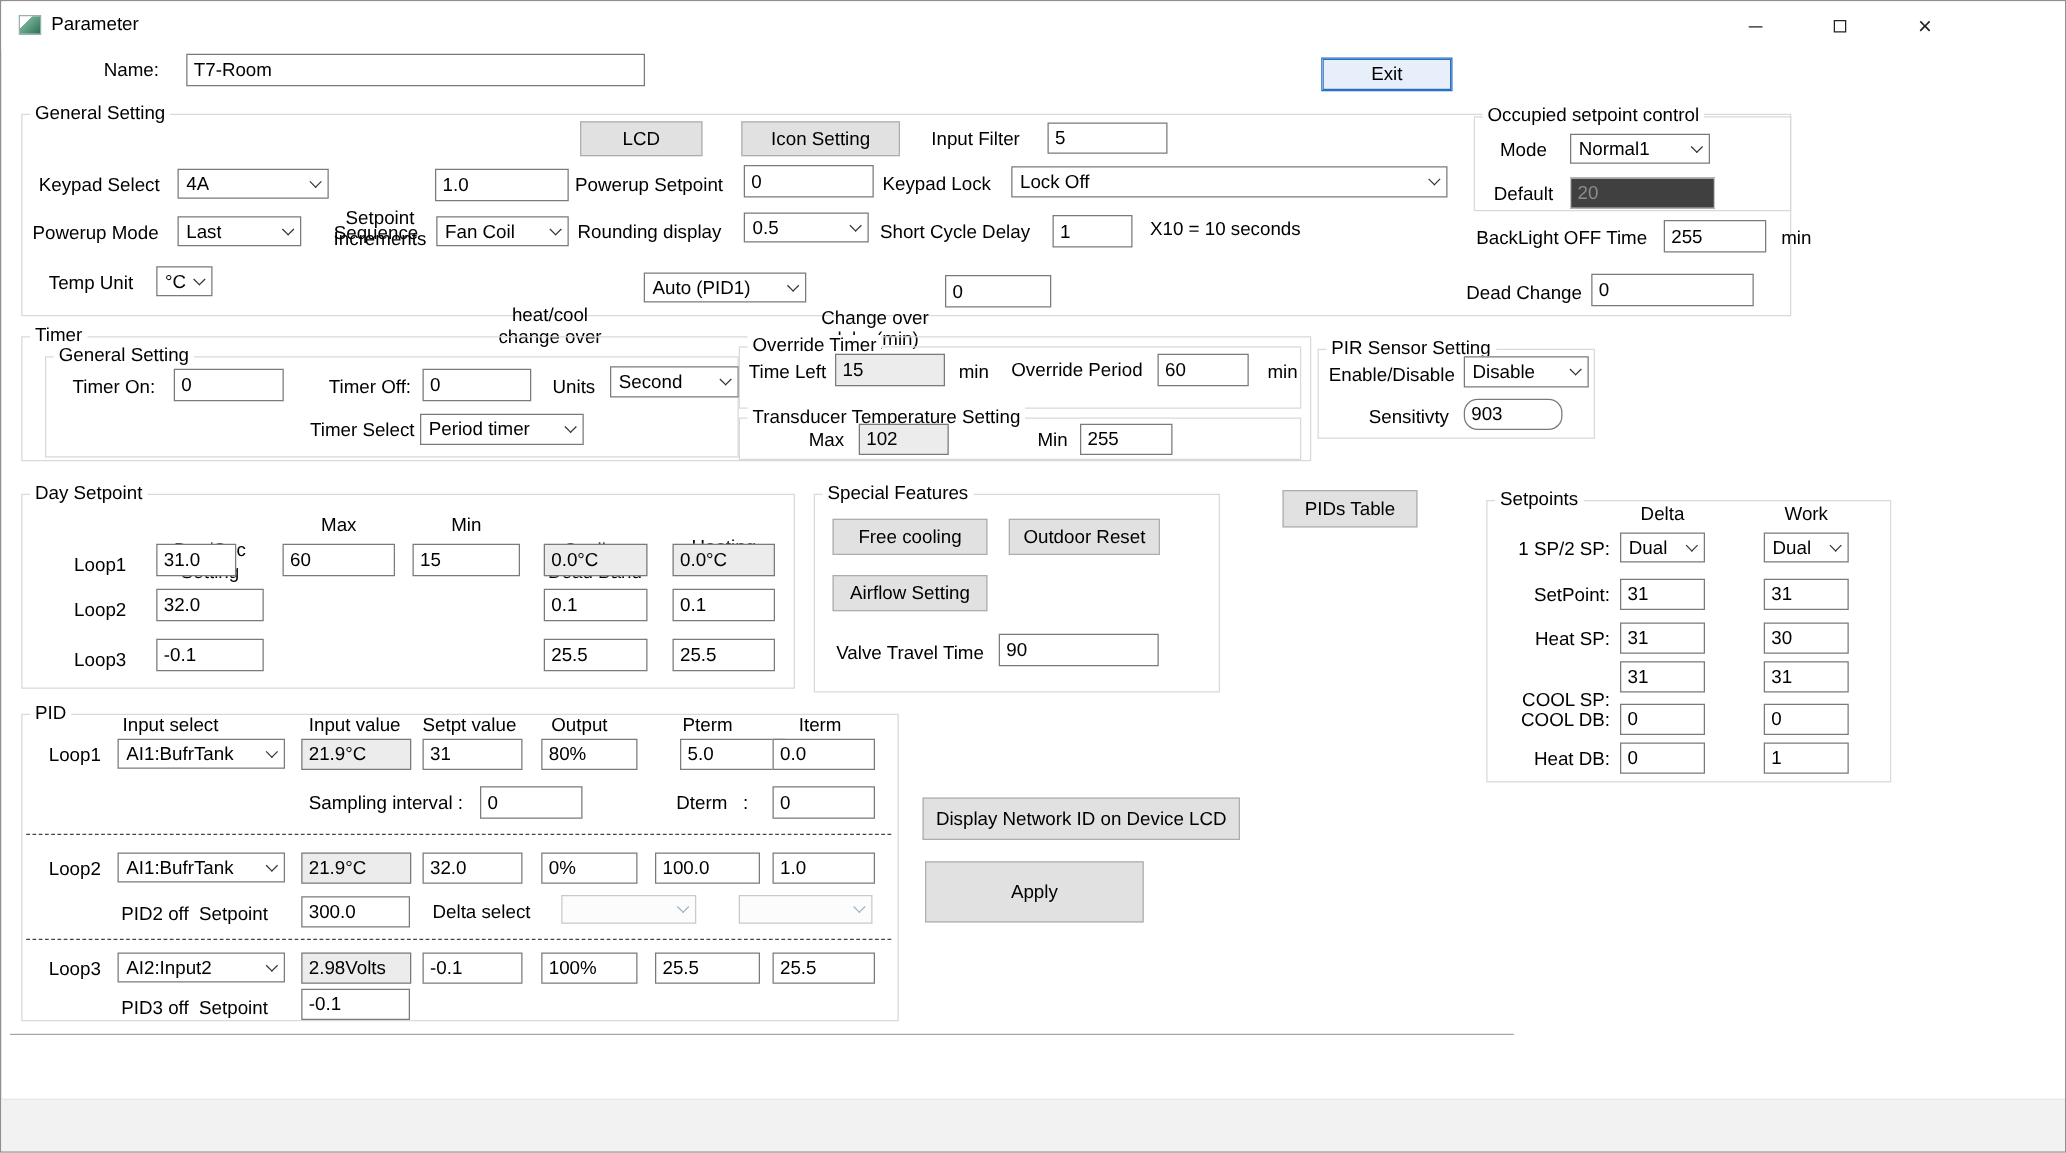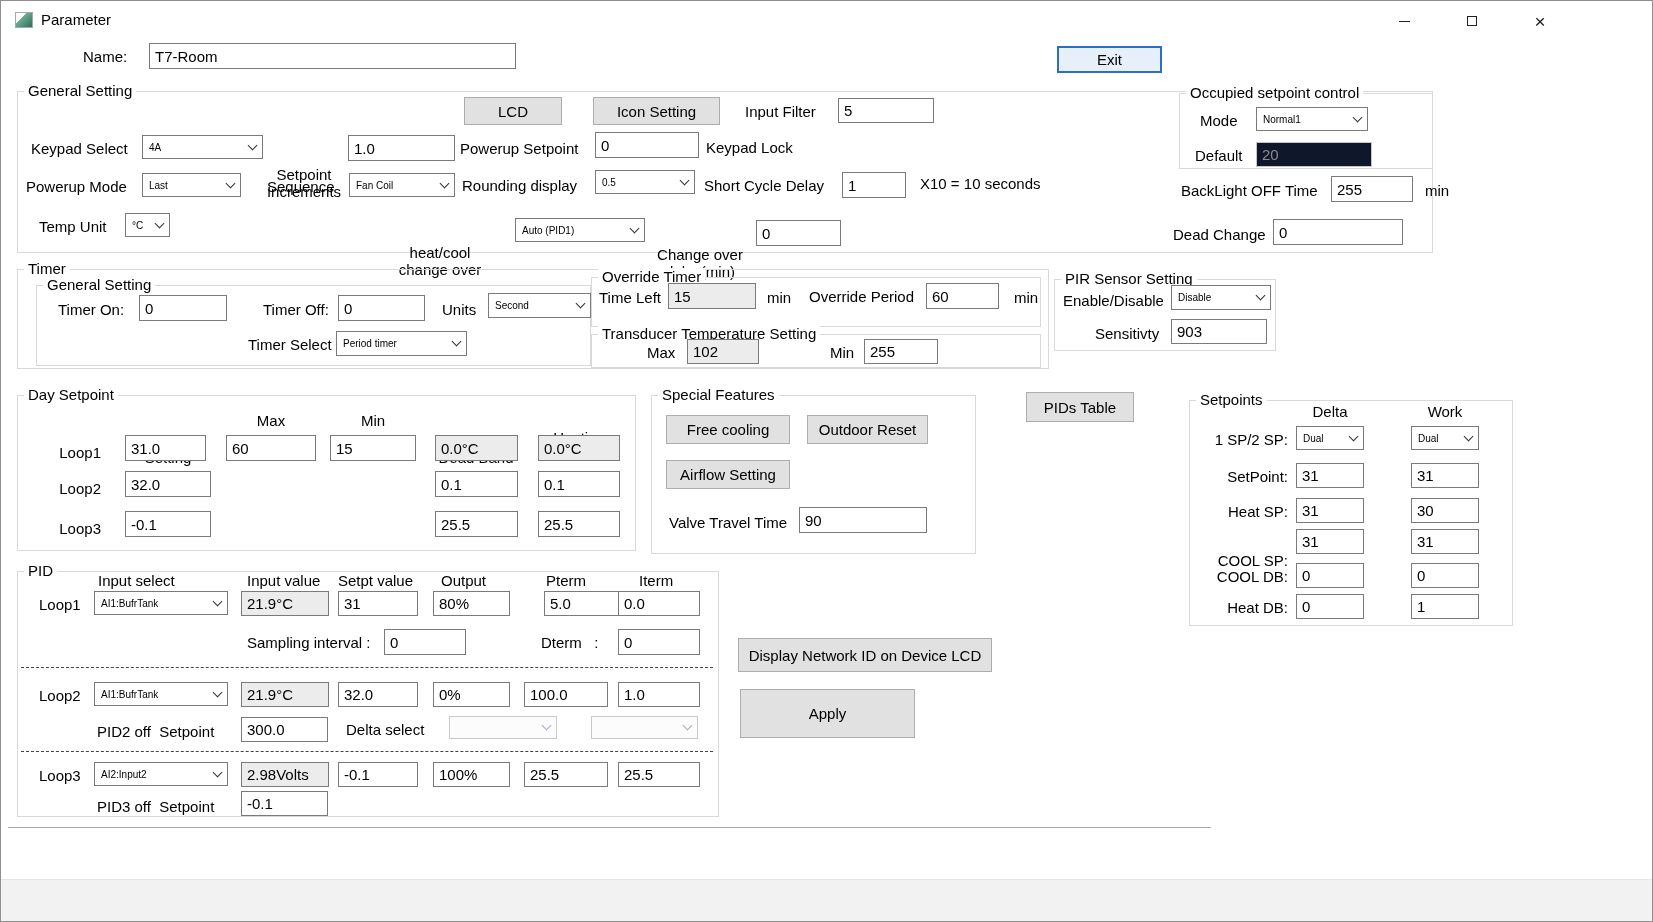--- a/index.html
+++ b/index.html
@@ -10,24 +10,24 @@
   .app-icon{position:absolute;left:14px;top:11px;width:18px;height:16px;border:1px solid #9ab0a8;background:linear-gradient(135deg,#ffffff 0%,#ffffff 34%,#6fae92 34%,#2e6e57 100%)}
   .win-btn{position:absolute;top:0;width:46px;height:40px;display:flex;align-items:center;justify-content:center;cursor:default}
   .ico-min{width:11px;height:0;border-top:1px solid #222}
   .ico-max{width:10px;height:10px;border:1px solid #222}
   .ico-close{font-size:19px;line-height:1;color:#222}
   .lbl{position:absolute;white-space:pre}
   .lbl2{position:absolute;text-align:center;line-height:17px;white-space:pre}
   .rlbl{position:absolute;text-align:right;white-space:pre}
   .tb{position:absolute;border:1px solid #7a7a7a;background:#fff;font:15px "Liberation Sans",sans-serif;padding:1px 5px;color:#000}
   .tb.ro{background:#ececec}
-  .tb.dis{background:#0f172a;color:#8b8b8b;border-color:#c6c6c6}
+  .tb.dis{background:#404040;color:#8b8b8b;border-color:#c6c6c6}
   .btn{position:absolute;background:#e1e1e1;border:1px solid #adadad;display:flex;align-items:center;justify-content:center;font-size:15px;white-space:pre;cursor:default}
   .btn.focused{border:1px solid #2a70c2;box-shadow:inset 0 0 0 1px #2a70c2;background:#e7f0fa}
-  .combo{position:absolute;background:#fff;border:1px solid #7a7a7a;display:flex;align-items:center;justify-content:space-between;padding:0 6px;font-size:10px;cursor:default}
+  .combo{position:absolute;background:#fff;border:1px solid #7a7a7a;display:flex;align-items:center;justify-content:space-between;padding:0 6px;font-size:15px;cursor:default}
   .combo .ct{white-space:pre;overflow:hidden}
   .chev{width:7px;height:7px;border-right:1px solid #333;border-bottom:1px solid #333;transform:rotate(45deg);margin-top:-4px;flex:0 0 auto}
   .combo.dis{border-color:#c9c9c9;background:#fcfcfc}
   .combo.dis .chev{border-color:#9fb2c4}
   .grp{position:absolute;border:1px solid #d9d9d9}
   .grp-label{position:absolute;top:-10px;left:6px;background:#fff;padding:0 4px;white-space:pre}
   .dash{position:absolute;border-top:1px dashed #444;height:0}
   .hr{position:absolute;border-top:1px solid #a6a6a6;border-bottom:1px solid #fff;height:2px}
   .bottom-strip{position:absolute;left:0;top:878px;width:100%;height:44px;background:#f2f2f2;border-top:1px solid #e7e7e7}
 </style>
@@ -68,20 +68,24 @@
     <span class="ct">4A</span>
       <span class="chev"></span>
   </div>
   <div class="lbl2" style="left:262px;top:131px;width:82px">
     <div>Setpoint</div><div>Increments</div>
   </div>
   <input class="tb" style="left: 347px; top: 134px; width: 107px; height: 26px;" value="1.0">
   <div class="lbl" style="left:459px;top:139px">Powerup Setpoint</div>
   <input class="tb" style="left: 594px; top: 131px; width: 104px; height: 26px;" value="0">
   <div class="lbl" style="left:705px;top:138px">Keypad Lock</div>
+  <div class="combo" style="left:808px;top:132px;width:349px;height:25px">
+    <span class="ct">Lock Off</span>
+      <span class="chev"></span>
+  </div>
 
   <div class="lbl" style="left:25px;top:177px">Powerup Mode</div>
   <div class="combo" style="left:141px;top:172px;width:99px;height:24px">
     <span class="ct">Last</span>
       <span class="chev"></span>
   </div>
   <div class="lbl" style="left:266px;top:177px">Sequence</div>
   <div class="combo" style="left:348px;top:172px;width:106px;height:24px">
     <span class="ct">Fan Coil</span>
       <span class="chev"></span>
@@ -170,40 +174,40 @@
 
   <div class="grp" style="left:1053px;top:278px;width:222px;height:72px">
     <span class="grp-label">PIR Sensor Setting</span>
   </div>
   <div class="lbl" style="left:1062px;top:291px">Enable/Disable</div>
   <div class="combo" style="left:1170px;top:284px;width:100px;height:25px">
     <span class="ct">Disable</span>
       <span class="chev"></span>
   </div>
   <div class="lbl" style="left:1094px;top:324px">Sensitivty</div>
-  <input class="tb" style="left: 1170px; top: 318px; width: 96px; height: 25px;" value="903">
+  <input class="tb" style="left: 1170px; top: 318px; width: 79px; height: 25px; border-radius: 11px;" value="903">
 
 
   <div class="grp" style="left:16px;top:394px;width:619px;height:156px">
     <span class="grp-label">Day Setpoint</span>
   </div>
   <div class="lbl2" style="left:124px;top:397px;width:86px">
     <div>Day/Occ</div><div>Setting</div>
   </div>
   <div class="lbl2" style="left:225px;top:411px;width:90px">Max</div>
   <div class="lbl2" style="left:329px;top:411px;width:86px">Min</div>
   <div class="lbl2" style="left:432px;top:397px;width:86px">
     <div>Cooling</div><div>Dead Band</div>
   </div>
   <div class="lbl2" style="left:535px;top:394px;width:86px">
     <div>Heating</div><div>Dead Band</div>
   </div>
 
   <div class="rlbl" style="left:30px;top:443px;width:70px">Loop1</div>
-  <input class="tb" style="left: 124px; top: 434px; width: 81px; height: 26px;" value="31.0">
+  <input class="tb" style="left: 124px; top: 434px; width: 64px; height: 26px;" value="31.0">
   <input class="tb" style="left: 225px; top: 434px; width: 90px; height: 26px;" value="60">
   <input class="tb" style="left: 329px; top: 434px; width: 86px; height: 26px;" value="15">
   <input class="tb ro" style="left: 434px; top: 434px; width: 83px; height: 26px;" value="0.0°C">
   <input class="tb ro" style="left: 537px; top: 434px; width: 82px; height: 26px;" value="0.0°C">
 
   <div class="rlbl" style="left:30px;top:479px;width:70px">Loop2</div>
   <input class="tb" style="left: 124px; top: 470px; width: 86px; height: 26px;" value="32.0">
   <input class="tb" style="left: 434px; top: 470px; width: 83px; height: 26px;" value="0.1">
   <input class="tb" style="left: 537px; top: 470px; width: 82px; height: 26px;" value="0.1">
 

